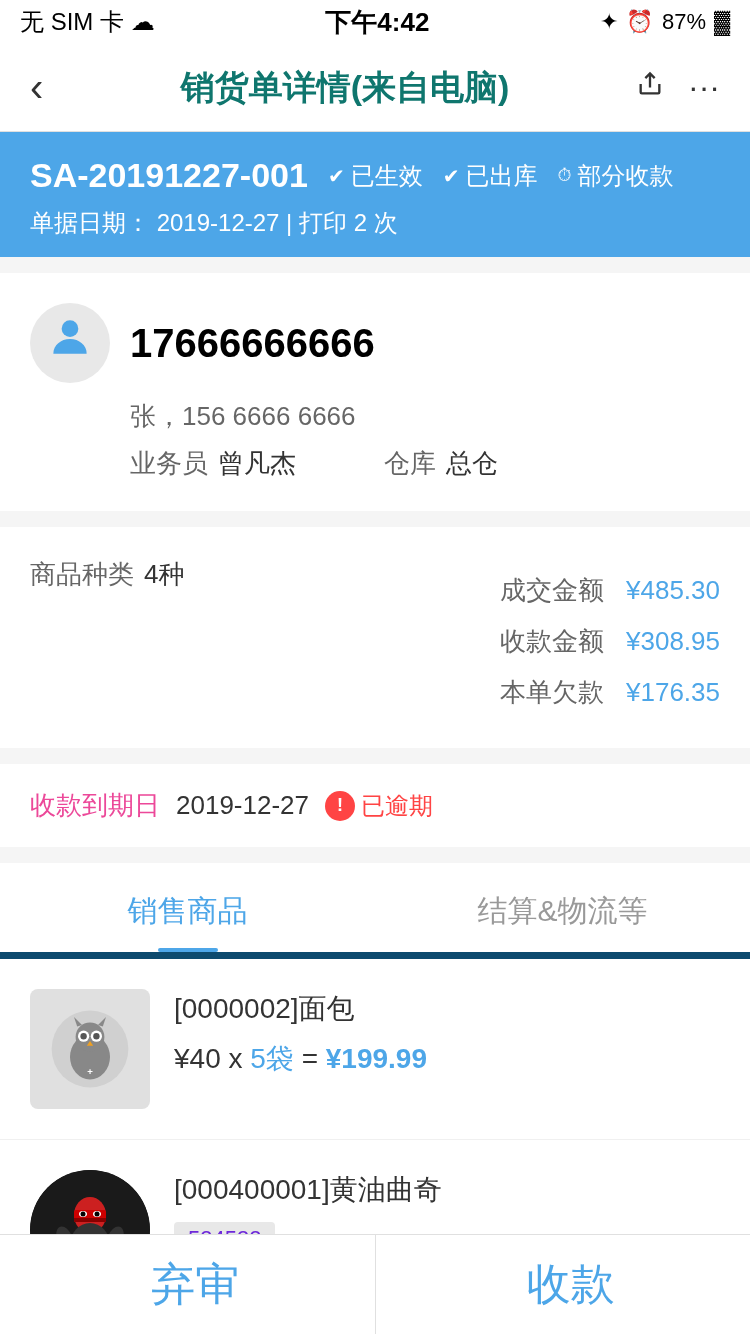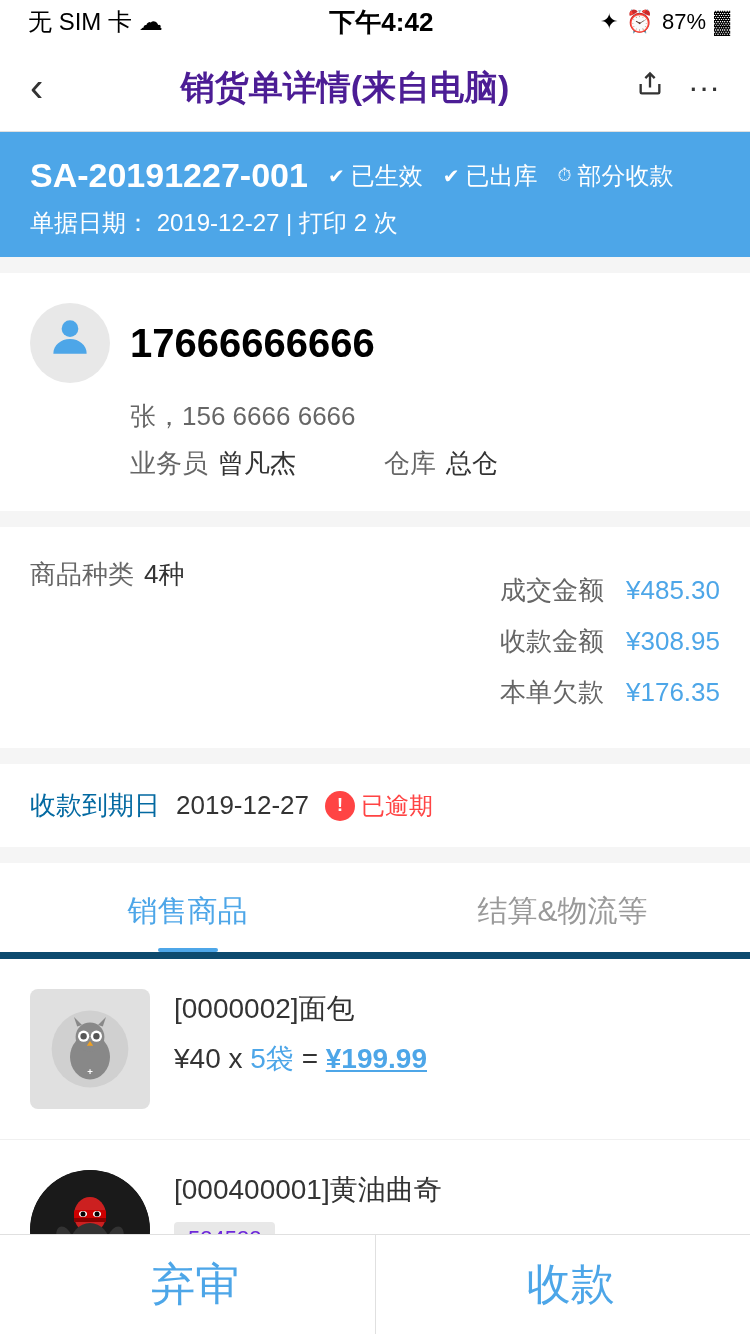--- a/index.html
+++ b/index.html
@@ -17,35 +17,35 @@
     .status-bar {
       background: #fff;
       height: 44px;
       display: flex;
       align-items: center;
       justify-content: space-between;
       padding: 0 20px;
       font-size: 24px;
       color: #000;
     }
-    .status-left { display: flex; align-items: center; gap: 8px; margin-left: 8px; }
+    .status-left { display: flex; align-items: center; gap: 8px; }
     .status-center { font-weight: 600; font-size: 26px; }
     .status-right { display: flex; align-items: center; gap: 8px; font-size: 22px; }
 
     
     .nav-bar {
       background: #fff;
       height: 88px;
       display: flex;
       align-items: center;
       justify-content: space-between;
       padding: 0 30px;
       border-bottom: 1px solid #e0e0e0;
     }
-    .nav-title { font-size: 34px; font-weight: 600; color: #4c1d95; flex: 1; text-align: center; }
+    .nav-title { font-size: 34px; font-weight: 600; color: #0f766e; flex: 1; text-align: center; }
     .nav-back { font-size: 40px; color: #333; cursor: pointer; width: 60px; }
     .nav-actions { display: flex; align-items: center; gap: 24px; width: 120px; justify-content: flex-end; }
     .nav-icon { font-size: 32px; color: #333; cursor: pointer; }
 
     
     .order-banner {
       background: #4DA6E8;
       padding: 24px 30px 18px;
     }
     .order-id-row {
@@ -142,21 +142,21 @@
     .due-section {
       background: #fff;
       padding: 24px 30px;
       margin-top: 16px;
       display: flex;
       align-items: center;
       gap: 16px;
       font-size: 26px;
       color: #333;
     }
-    .due-label { color: #0369a1; }
+    .due-label { color: #ec4899; }
     .overdue-badge {
       display: flex;
       align-items: center;
       gap: 6px;
       color: #FF4444;
       font-size: 24px;
       background: #fff;
     }
     .overdue-icon {
       width: 30px;
@@ -240,21 +240,21 @@
       font-size: 22px;
       padding: 4px 14px;
       border-radius: 4px;
       margin-bottom: 12px;
     }
     .product-price {
       font-size: 28px;
       color: #333;
     }
     .price-highlight { color: #4DA6E8; }
-    .price-total { color: #4DA6E8; font-weight: 600; text-decoration: underline; }
+    .price-total { color: #4DA6E8; font-weight: 600; }
 
     
     .bottom-bar {
       position: fixed;
       bottom: 0;
       left: 0;
       width: 750px;
       height: 100px;
       background: #fff;
       border-top: 1px solid #e0e0e0;

